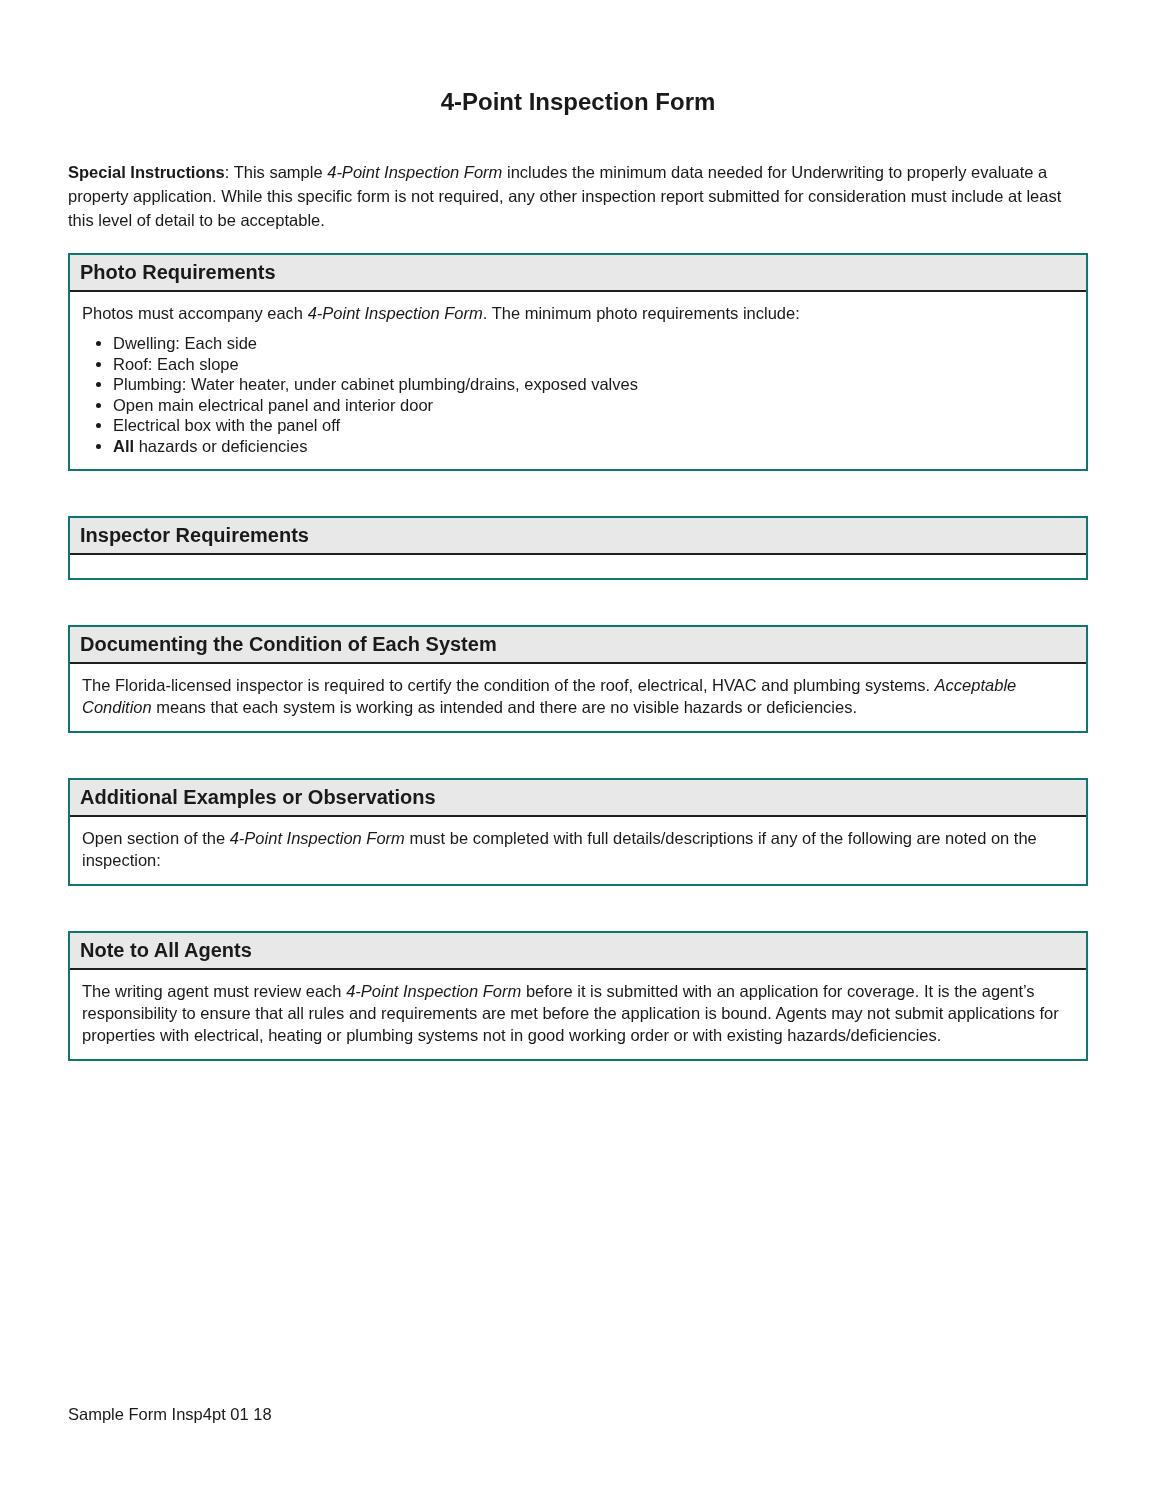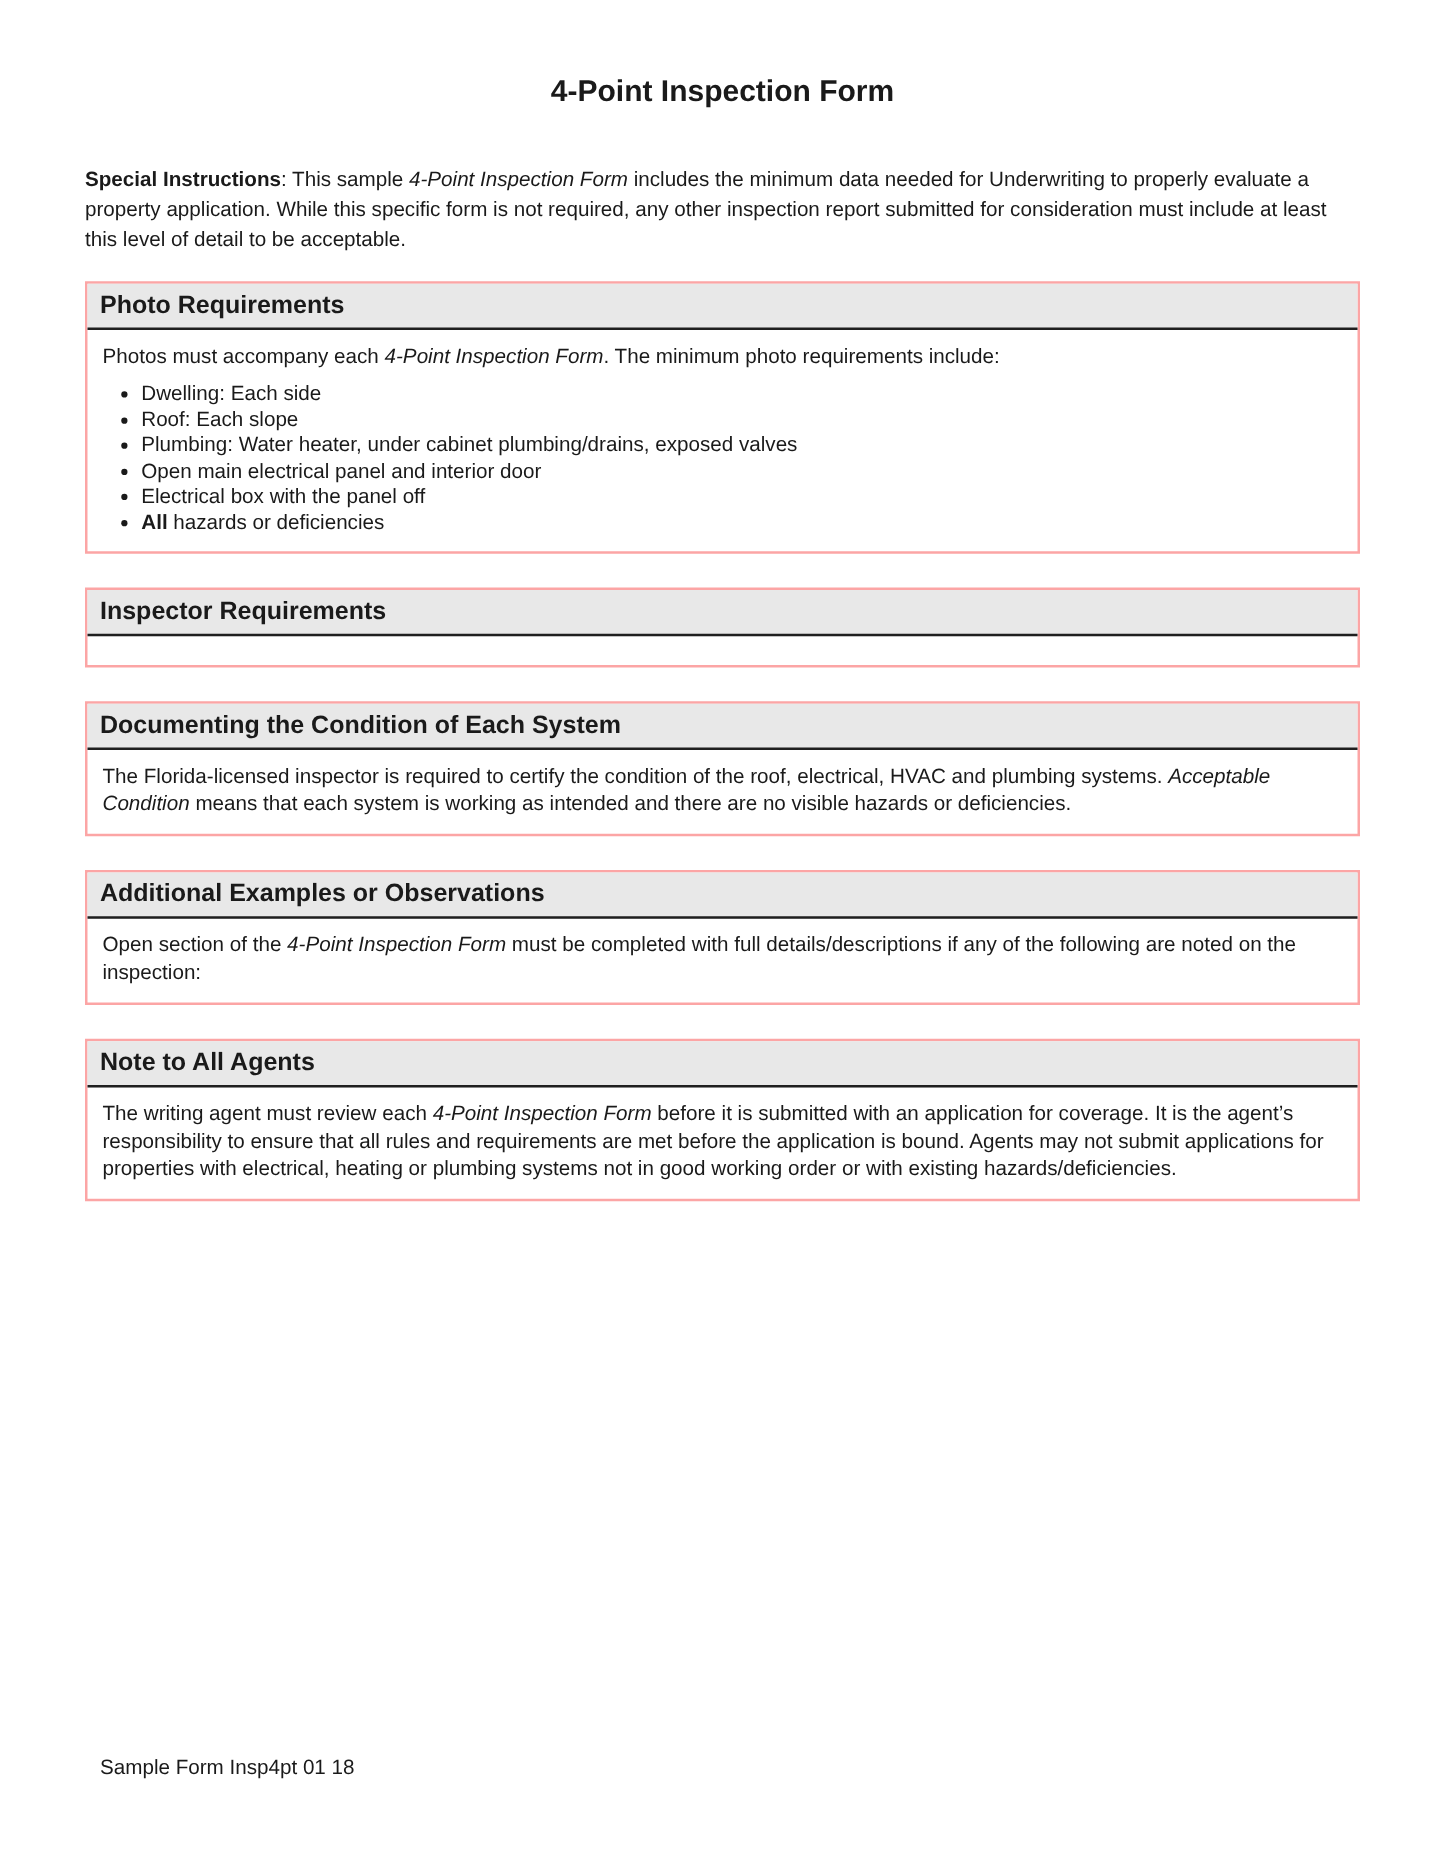--- a/index.html
+++ b/index.html
@@ -7,37 +7,37 @@
     width: 1159px;
     height: 1500px;
     background: #ffffff;
     color: #1a1a1a;
     font-family: "Liberation Sans", sans-serif;
     position: relative;
     overflow: hidden;
   }
   .page {
     box-sizing: border-box;
-    padding: 60px 71px 0 68px;
+    padding: 88px 71px 0 68px;
   }
   .doc-title {
     font-size: 24px;
     line-height: 28px;
     font-weight: 700;
     text-align: center;
     margin: 0 0 44px 0;
   }
   .lead {
     font-size: 16.5px;
     line-height: 24px;
     margin: 0 0 21px 0;
   }
   .box {
-    border: 2px solid #fca5a5;
-    margin: 0 0 27px 0;
+    border: 2px solid #0f766e;
+    margin: 0 0 45px 0;
   }
   .box-header {
     background: #e8e8e8;
     border-bottom: 2px solid #1f1f1f;
     font-size: 20px;
     line-height: 26px;
     font-weight: 700;
     padding: 4px 10px 5px 10px;
   }
   .box-body {
@@ -54,21 +54,21 @@
   .bullet-list li {
     margin: 0;
     line-height: 20.5px;
     padding: 0;
   }
   .note-para { margin-top: 30px !important; }
   .seg-bold { font-weight: 700; }
   .seg-italic { font-style: italic; }
   .footer {
     position: absolute;
-    left: 80px;
+    left: 68px;
     top: 1404px;
     font-size: 16.5px;
     line-height: 20px;
   }
 </style>
 </head>
 <body>
 
 <div class="page">
 

